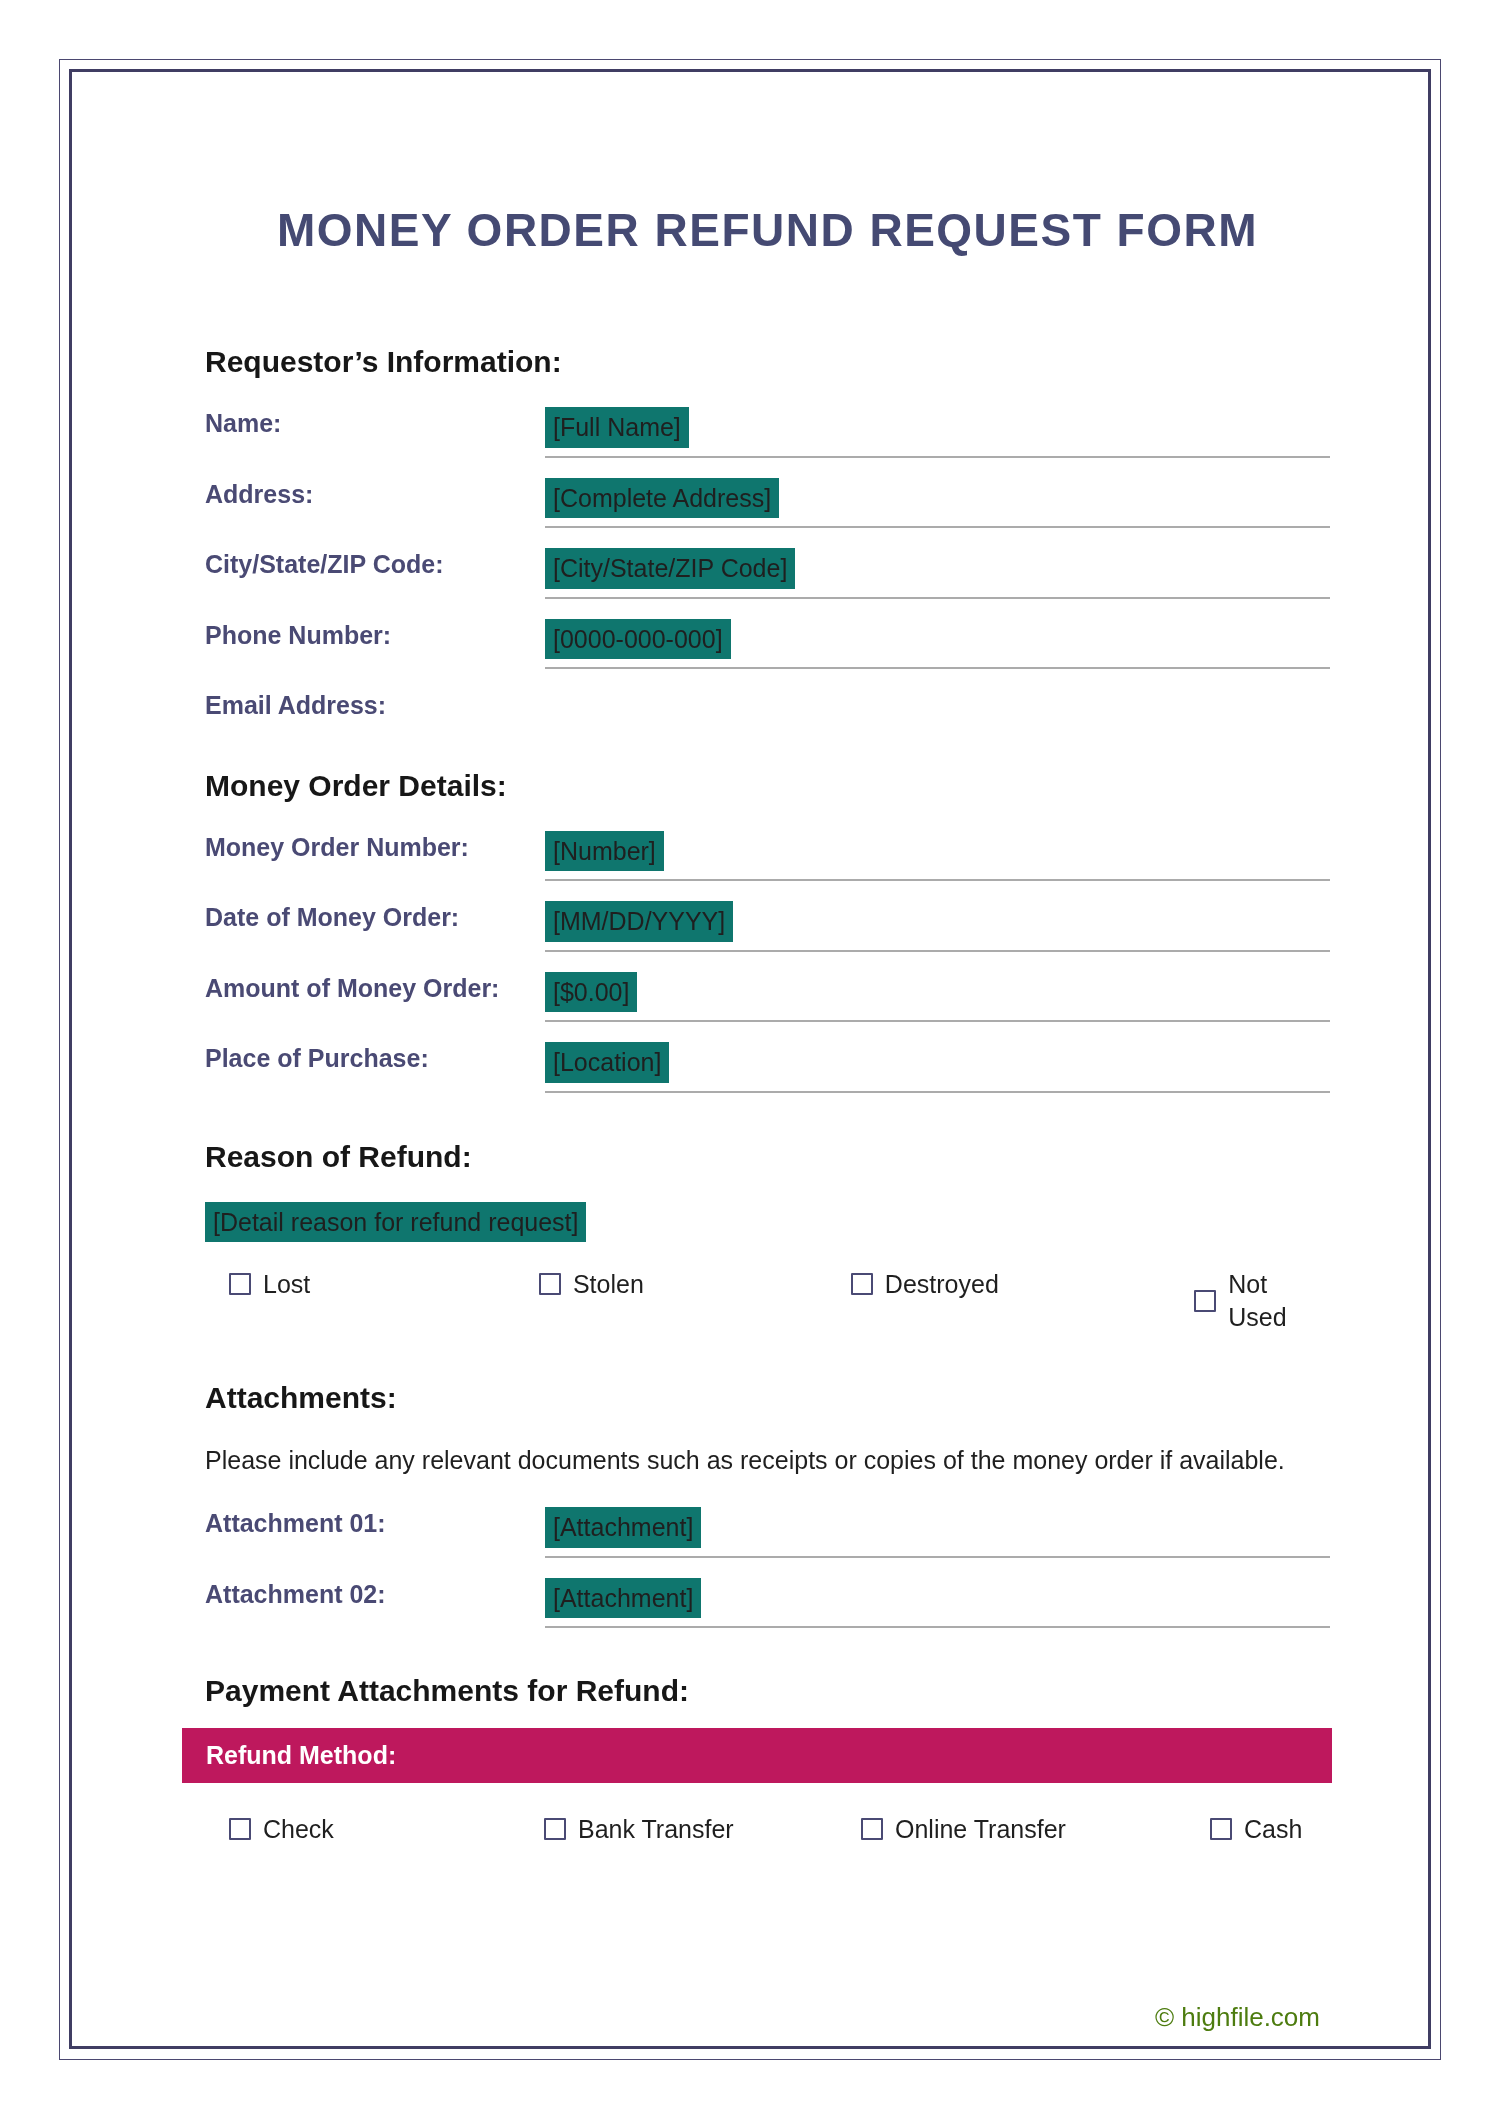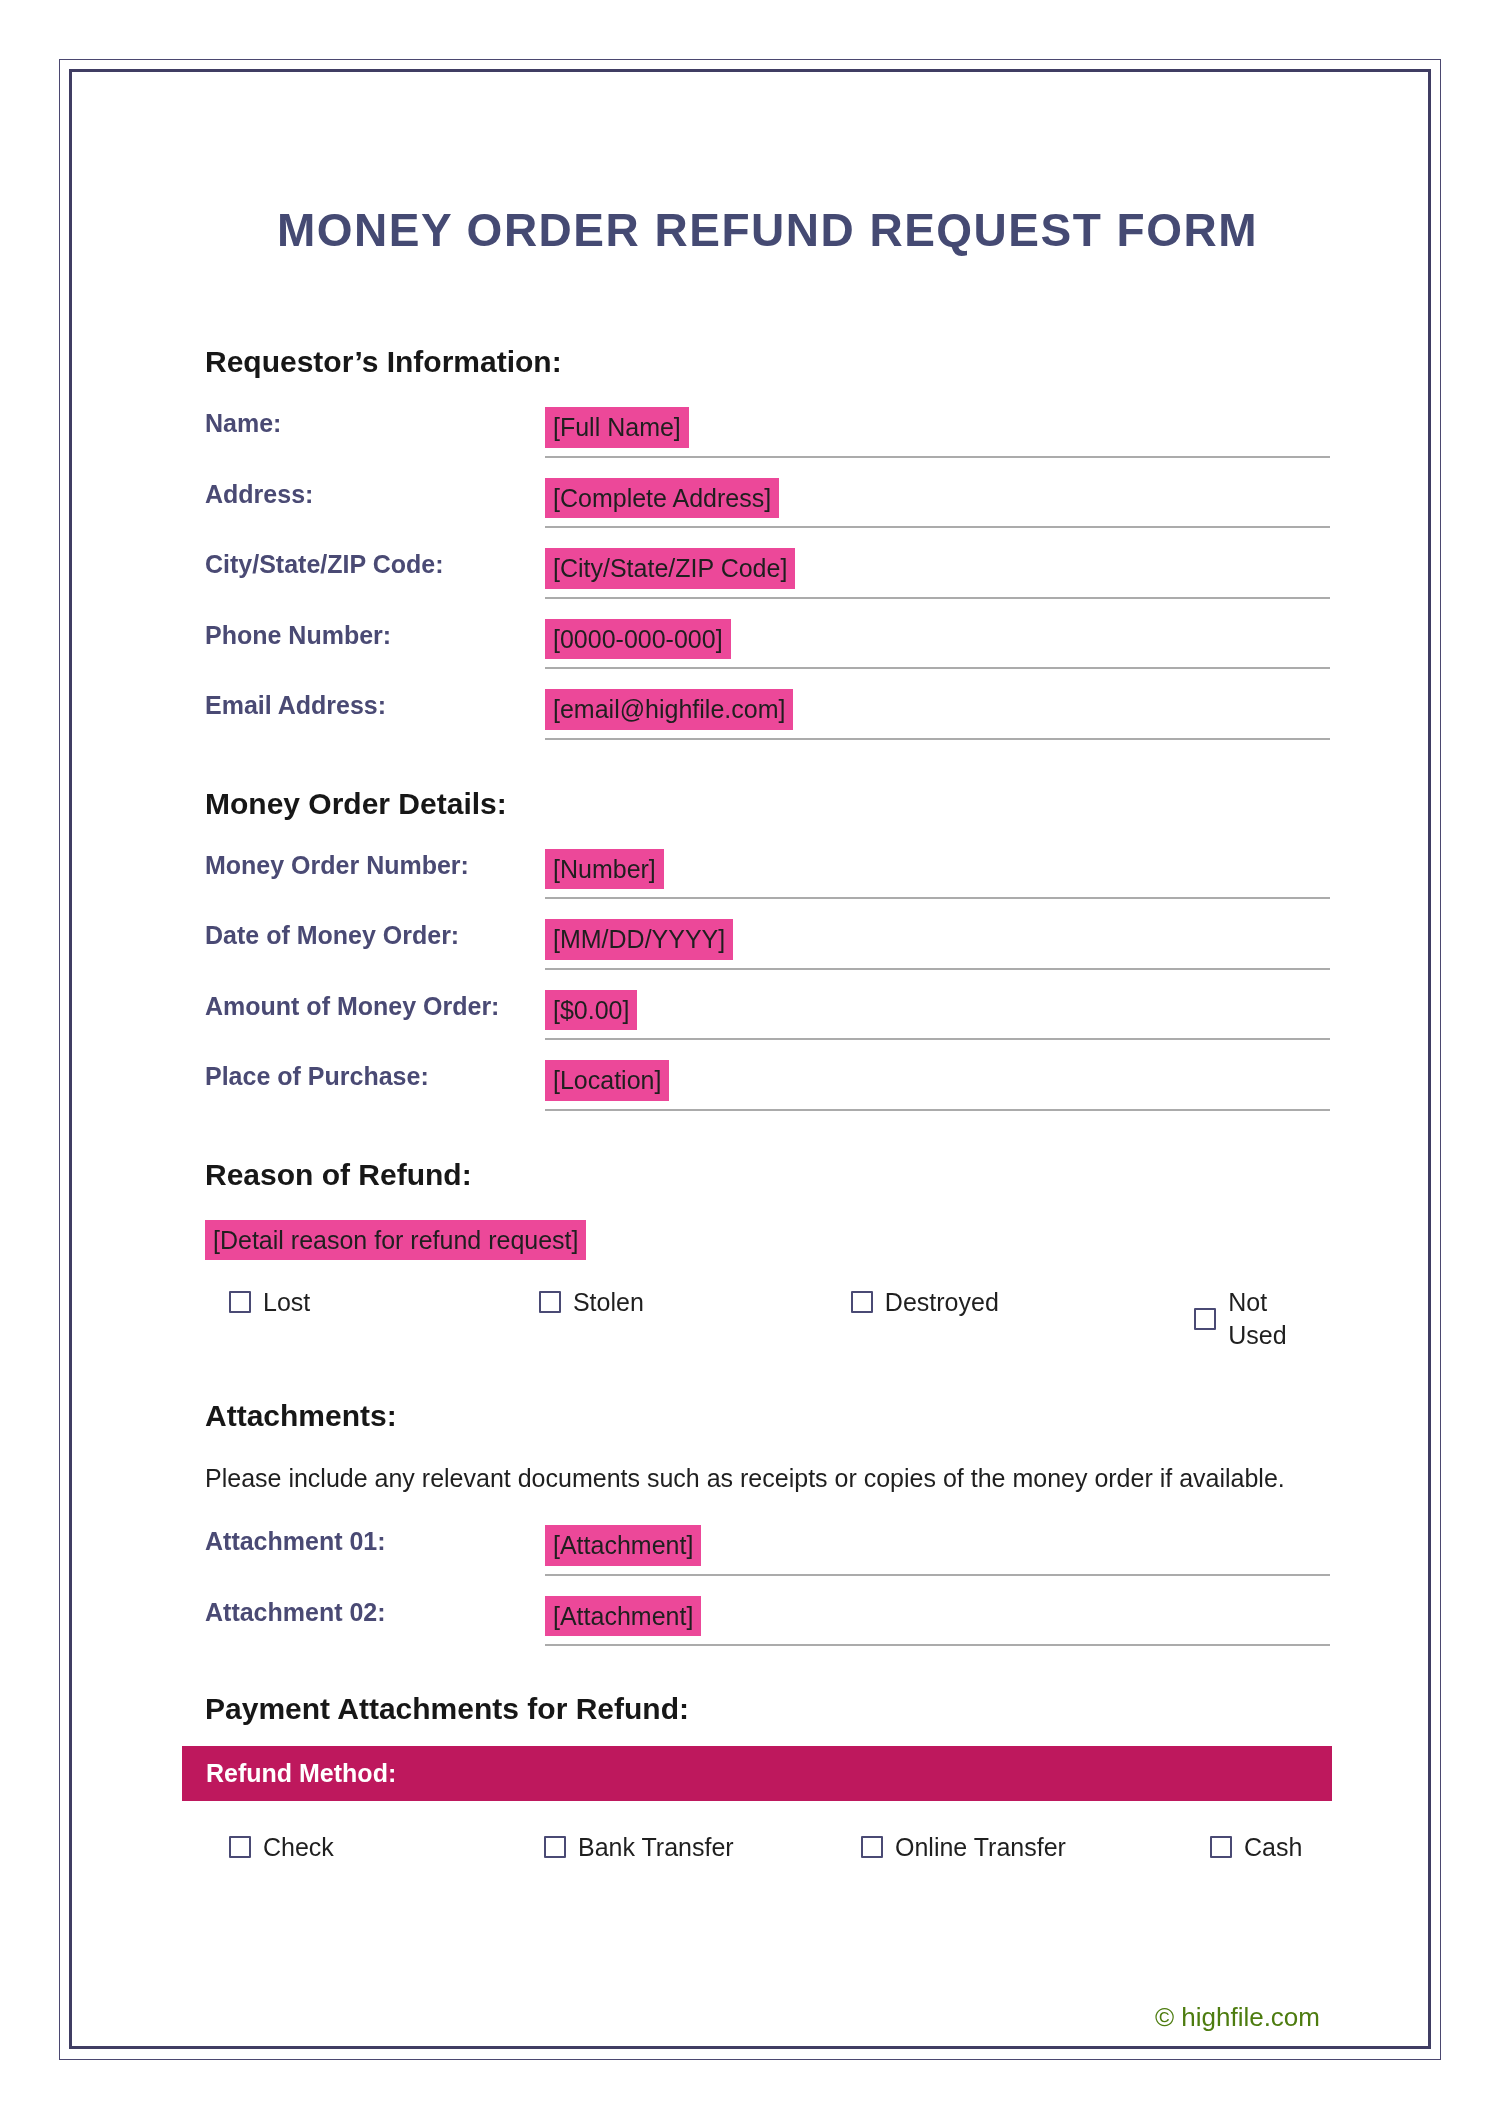--- a/index.html
+++ b/index.html
@@ -53,21 +53,21 @@
     font-weight: bold;
     color: #4a4a74;
   }
   .field-value {
     flex: 1;
     border-bottom: 2px solid #ababab;
     padding-bottom: 8px;
     min-height: 33px;
   }
   .hl {
-    background: #ec4899;
+    background: #0f766e;
     padding: 4px 8px;
     display: inline-block;
   }
   .note {
     text-align: justify;
     line-height: 45px;
     margin: 0;
   }
   .opt-row { display: flex; align-items: flex-start; }
   .opt { display: flex; align-items: center; padding-left: 24px; }
@@ -125,21 +125,20 @@
     <div class="field-row" style="margin-top:20px;">
       <div class="field-label">City/State/ZIP Code:</div>
       <div class="field-value"><span class="hl">[City/State/ZIP Code]</span></div>
     </div>
     <div class="field-row" style="margin-top:20px;">
       <div class="field-label">Phone Number:</div>
       <div class="field-value"><span class="hl">[0000-000-000]</span></div>
     </div>
     <div class="field-row" style="margin-top:20px;">
       <div class="field-label">Email Address:</div>
-      <div class="field-value"><span class="hl">[email@highfile.com]</span></div>
     </div>
 
     <div class="section-h" style="margin-top:46px;">Money Order Details:</div>
 
     <div class="field-row" style="margin-top:27px;">
       <div class="field-label">Money Order Number:</div>
       <div class="field-value"><span class="hl">[Number]</span></div>
     </div>
     <div class="field-row" style="margin-top:20px;">
       <div class="field-label">Date of Money Order:</div>

